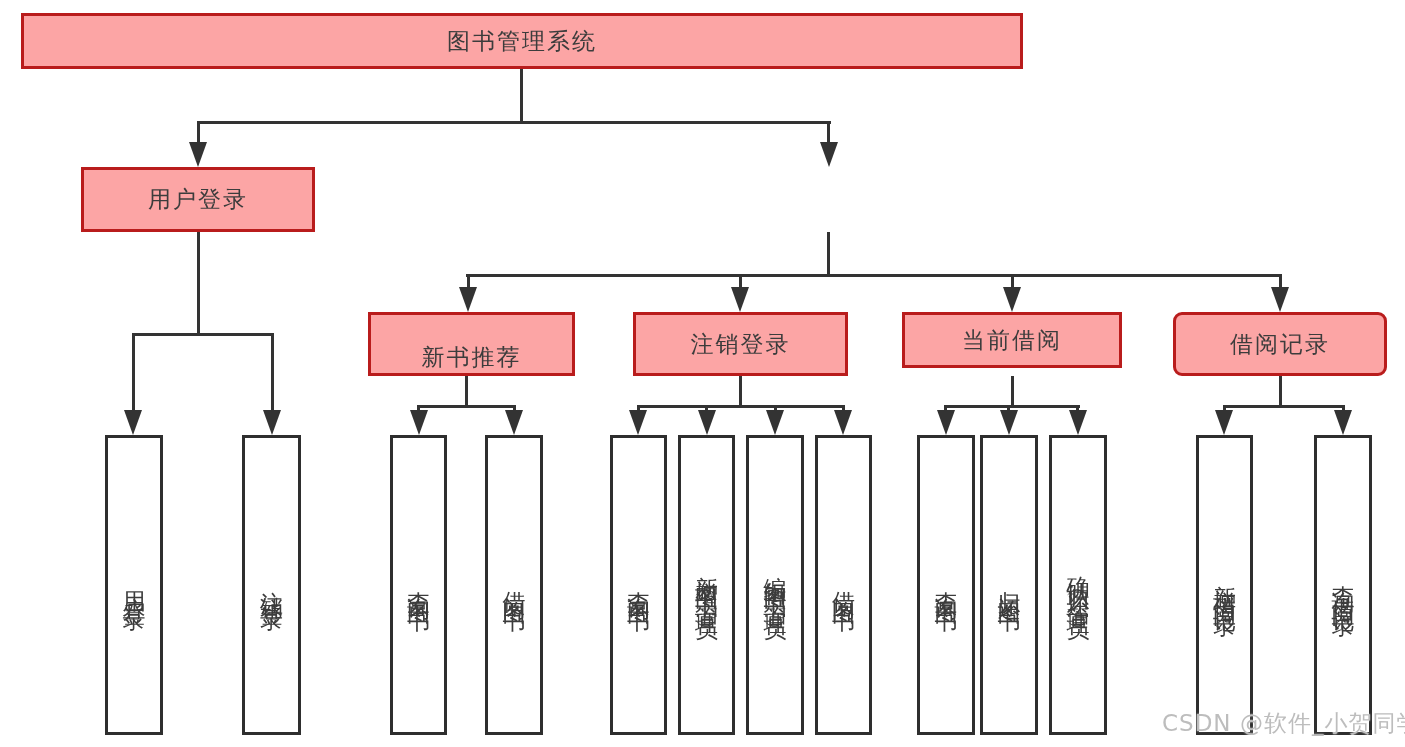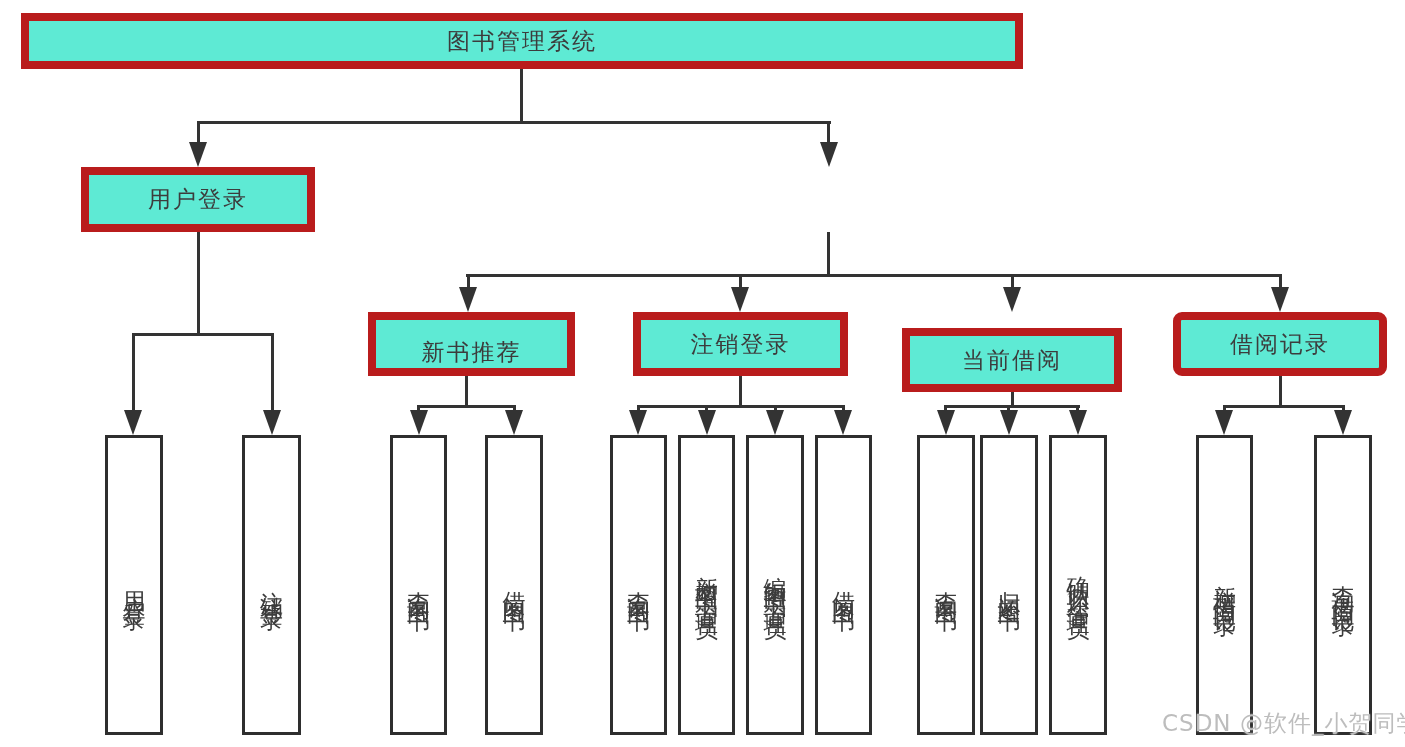--- a/index.html
+++ b/index.html
@@ -1,21 +1,21 @@
 <!DOCTYPE html>
 <html><head>
 <meta charset="utf-8">
 <style>
   html,body{margin:0;padding:0;background:#ffffff;}
   .canvas{
     position:relative;width:1405px;height:747px;background:#ffffff;overflow:hidden;
     font-family:"DejaVu Sans","Liberation Sans",sans-serif;
   }
   .box{
-    position:absolute;border:8px solid #b91c1c;background:#5eead4;box-sizing:border-box;
+    position:absolute;border:3px solid #b91c1c;background:#fca5a5;box-sizing:border-box;
     display:flex;align-items:center;justify-content:center;
     color:#3c3c3c;font-size:23px;letter-spacing:2px;white-space:nowrap;
   }
   .vbox{
     position:absolute;border:3px solid #2e2e2e;background:#ffffff;box-sizing:border-box;
     display:flex;align-items:center;justify-content:center;
     color:#3c3c3c;font-size:23px;
     writing-mode:vertical-rl;letter-spacing:6px;line-height:1;
   }
   .hline,.vline{position:absolute;background:#333333;}
@@ -103,21 +103,21 @@
   <div class="box" style="left:81px;top:167px;width:234px;height:65px;">
     <span>用户登录</span>
   </div>
 
   <div class="box" style="left:368px;top:312px;width:207px;height:64px;align-items:flex-end;">
     <span>新书推荐</span>
   </div>
   <div class="box" style="left:633px;top:312px;width:215px;height:64px;">
     <span>注销登录</span>
   </div>
-  <div class="box" style="left:902px;top:328px;width:220px;height:64px;">
+  <div class="box" style="left:902px;top:312px;width:220px;height:56px;">
     <span>当前借阅</span>
   </div>
   <div class="box" style="left:1173px;top:312px;width:214px;height:64px;border-radius:9px;">
     <span>借阅记录</span>
   </div>
 
   <div class="vbox" style="left:105px;top:435px;width:58px;height:300px;">
     <span>用户登录</span>
   </div>
   <div class="vbox" style="left:242px;top:435px;width:59px;height:300px;">

